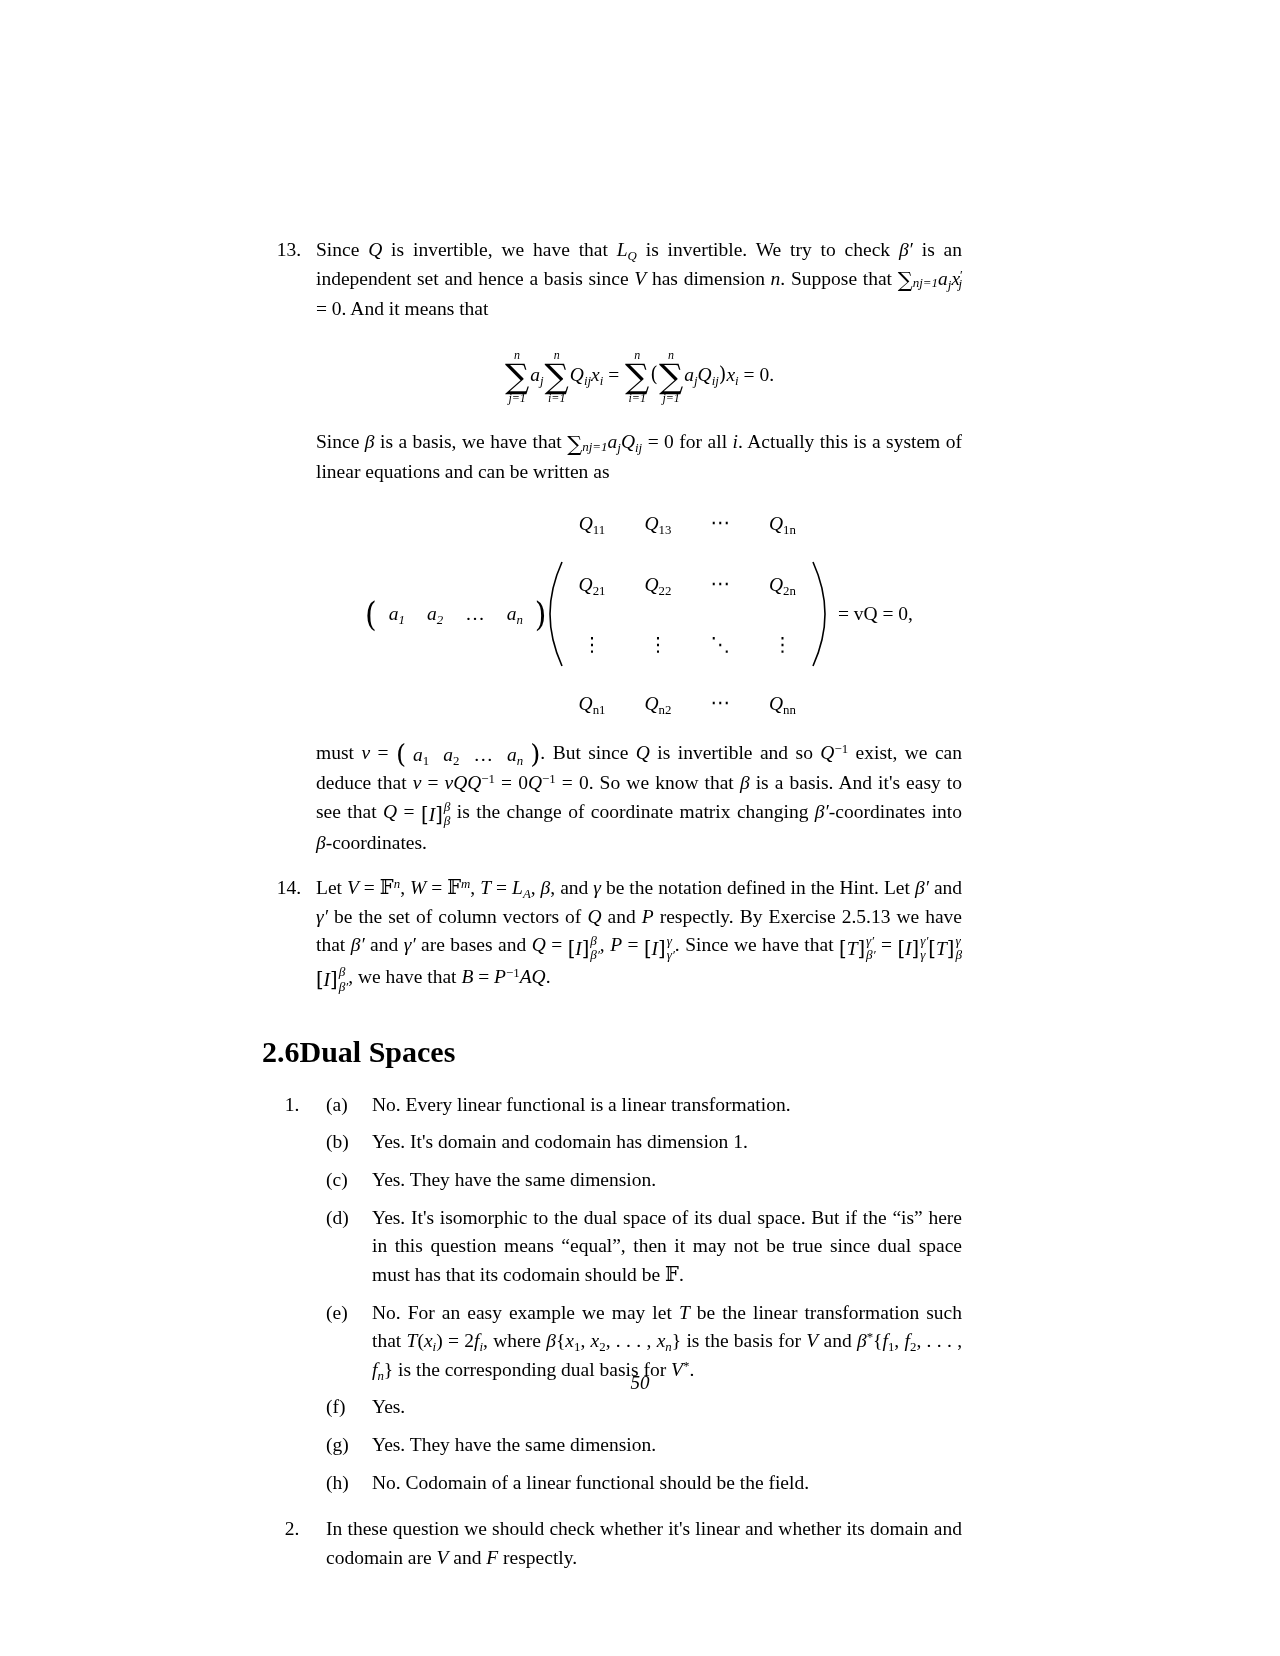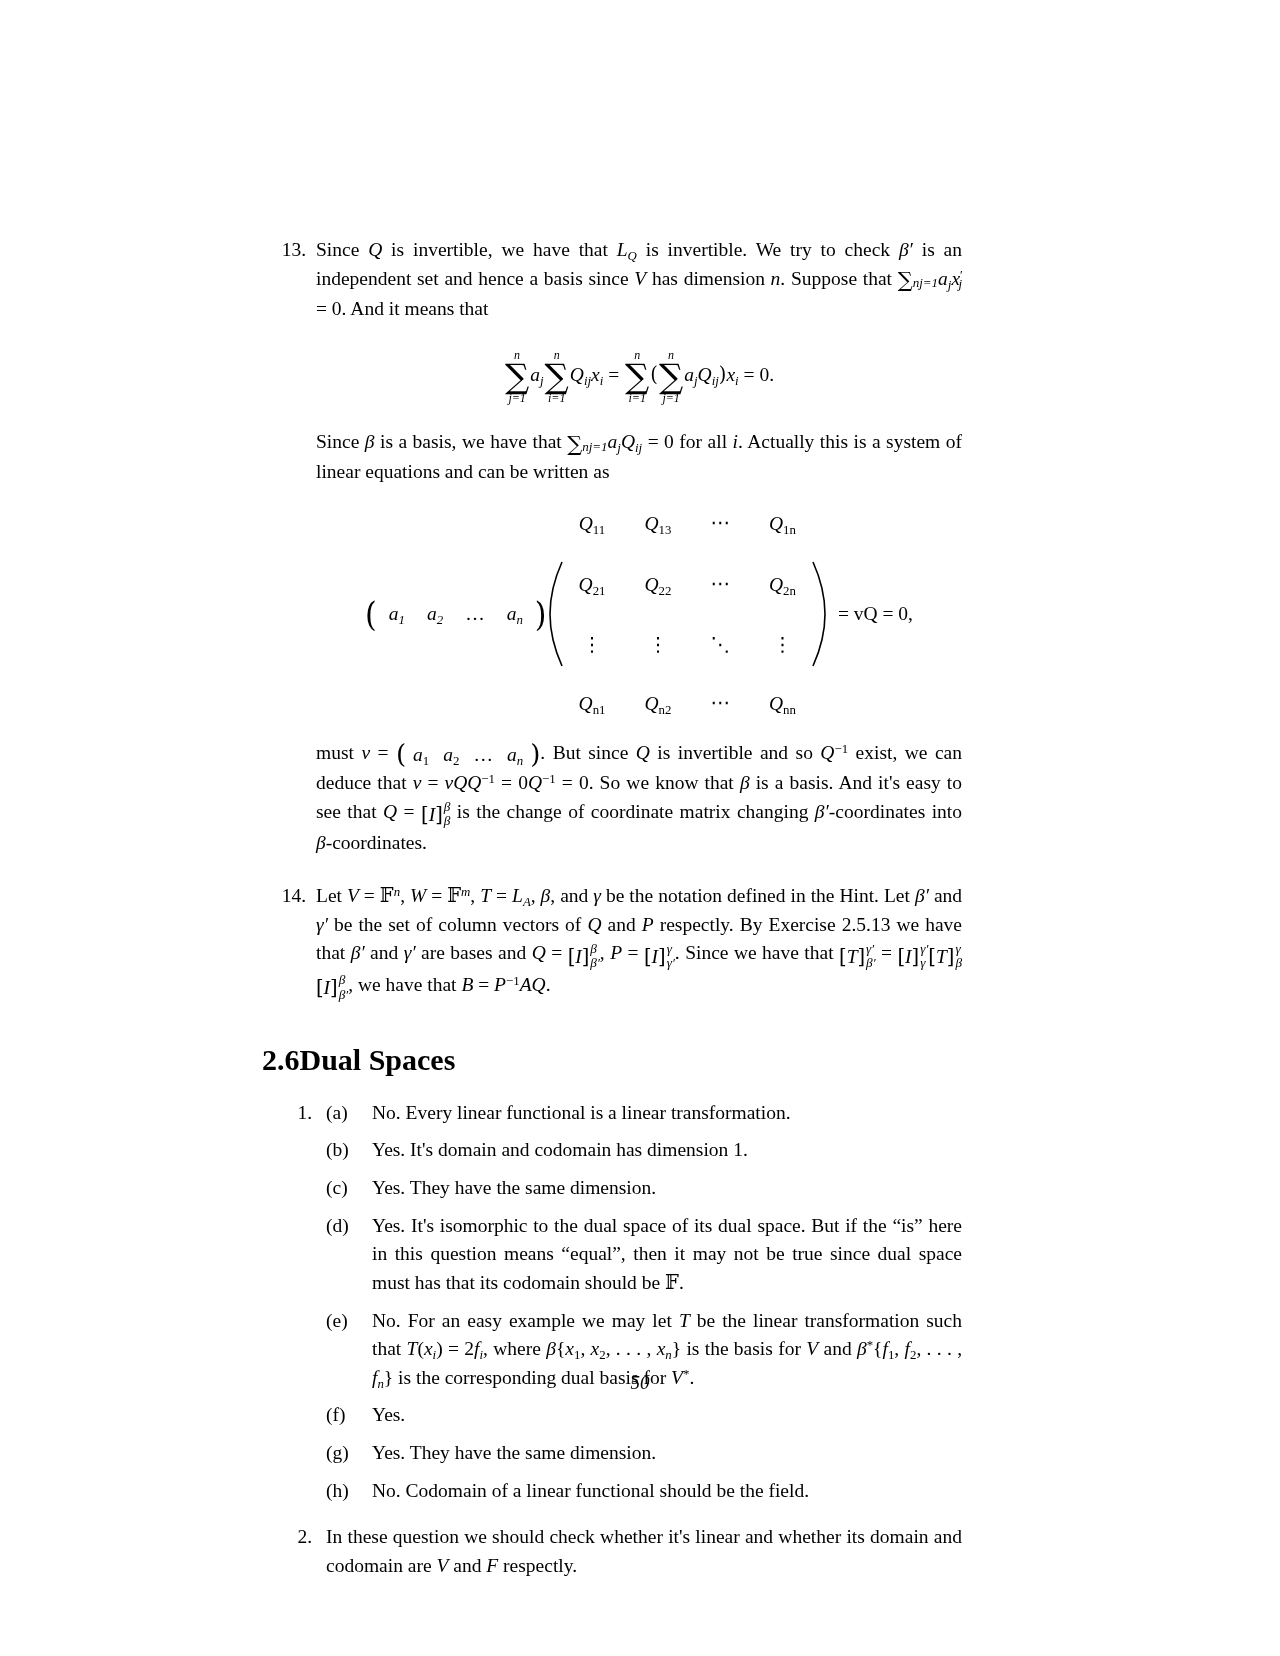--- a/index.html
+++ b/index.html
@@ -53,21 +53,21 @@
   .item {
     position: relative;
     padding-left: 44px;
     margin-bottom: 10px;
   }
   .item > .marker {
     position: absolute;
     left: 0;
     top: 0;
     width: 34px;
-    text-align: right;
+    text-align: center;
     font-size: 19.5px;
     line-height: 1.47;
   }
   
   .subitem {
     position: relative;
     padding-left: 46px;
     margin-bottom: 9px;
   }
   .subitem > .marker {
@@ -315,21 +315,21 @@
               <span><i class="mi">a</i><sub>1</sub></span>
               <span><i class="mi">a</i><sub>2</sub></span>
               <span>…</span>
               <span><i class="mi">a</i><sub><i class="mi">n</i></sub></span>
             </span>
             <span class="paren" style="font-size:26px;line-height:0.9">)</span>
           </span><span>. But since </span><i class="mi">Q</i><span> is invertible and so </span><i class="mi">Q</i><sup>−1</sup><span> exist, we can deduce that </span><i class="mi">v</i><span> = </span><i class="mi">v</i><i class="mi">Q</i><i class="mi">Q</i><sup>−1</sup><span> = </span>0<i class="mi">Q</i><sup>−1</sup><span> = 0. So we know that </span><i class="mi">β</i><span> is a basis. And it's easy to see that </span><i class="mi">Q</i><span> = </span><span class="bmat"><span class="bb-l">[</span><i class="mi">I</i><span class="bb-r">]</span><span class="subsup"><span class="sup-line">β</span><span>β</span></span></span><span> is the change of coordinate matrix changing </span><i class="mi">β′</i><span>-coordinates into </span><i class="mi">β</i><span>-coordinates.</span>
       </div>
     </div>
 
-    <div class="item" style="margin-top:24px">
+    <div class="item" style="margin-top:16px">
       <div class="marker">14.</div>
       <div class="body-text">
         <span>Let </span><i class="mi">V</i><span> = </span><span class="bb">𝔽</span><sup><i class="mi">n</i></sup><span>, </span><i class="mi">W</i><span> = </span><span class="bb">𝔽</span><sup><i class="mi">m</i></sup><span>, </span><i class="mi">T</i><span> = </span><i class="mi">L</i><sub><i class="mi">A</i></sub><span>, </span><i class="mi">β</i><span>, and </span><i class="mi">γ</i><span> be the notation defined in the Hint. Let </span><i class="mi">β′</i><span> and </span><i class="mi">γ′</i><span> be the set of column vectors of </span><i class="mi">Q</i><span> and </span><i class="mi">P</i><span> respectly. By Exercise 2.5.13 we have that </span><i class="mi">β′</i><span> and </span><i class="mi">γ′</i><span> are bases and </span><i class="mi">Q</i><span> = </span><span class="bmat"><span class="bb-l">[</span><i class="mi">I</i><span class="bb-r">]</span><span class="subsup"><span class="sup-line">β</span><span>β′</span></span></span><span>, </span><i class="mi">P</i><span> = </span><span class="bmat"><span class="bb-l">[</span><i class="mi">I</i><span class="bb-r">]</span><span class="subsup"><span class="sup-line">γ</span><span>γ′</span></span></span><span>. Since we have that </span><span class="bmat"><span class="bb-l">[</span><i class="mi">T</i><span class="bb-r">]</span><span class="subsup"><span class="sup-line">γ′</span><span>β′</span></span></span><span> = </span><span class="bmat"><span class="bb-l">[</span><i class="mi">I</i><span class="bb-r">]</span><span class="subsup"><span class="sup-line">γ′</span><span>γ</span></span></span><span class="bmat"><span class="bb-l">[</span><i class="mi">T</i><span class="bb-r">]</span><span class="subsup"><span class="sup-line">γ</span><span>β</span></span></span><span class="bmat"><span class="bb-l">[</span><i class="mi">I</i><span class="bb-r">]</span><span class="subsup"><span class="sup-line">β</span><span>β′</span></span></span><span>, we have that </span><i class="mi">B</i><span> = </span><i class="mi">P</i><sup>−1</sup><i class="mi">A</i><i class="mi">Q</i><span>.</span>
       </div>
     </div>
 
     <div class="section-heading">
       <span>2.6</span>
       <span>Dual Spaces</span>
     </div>

